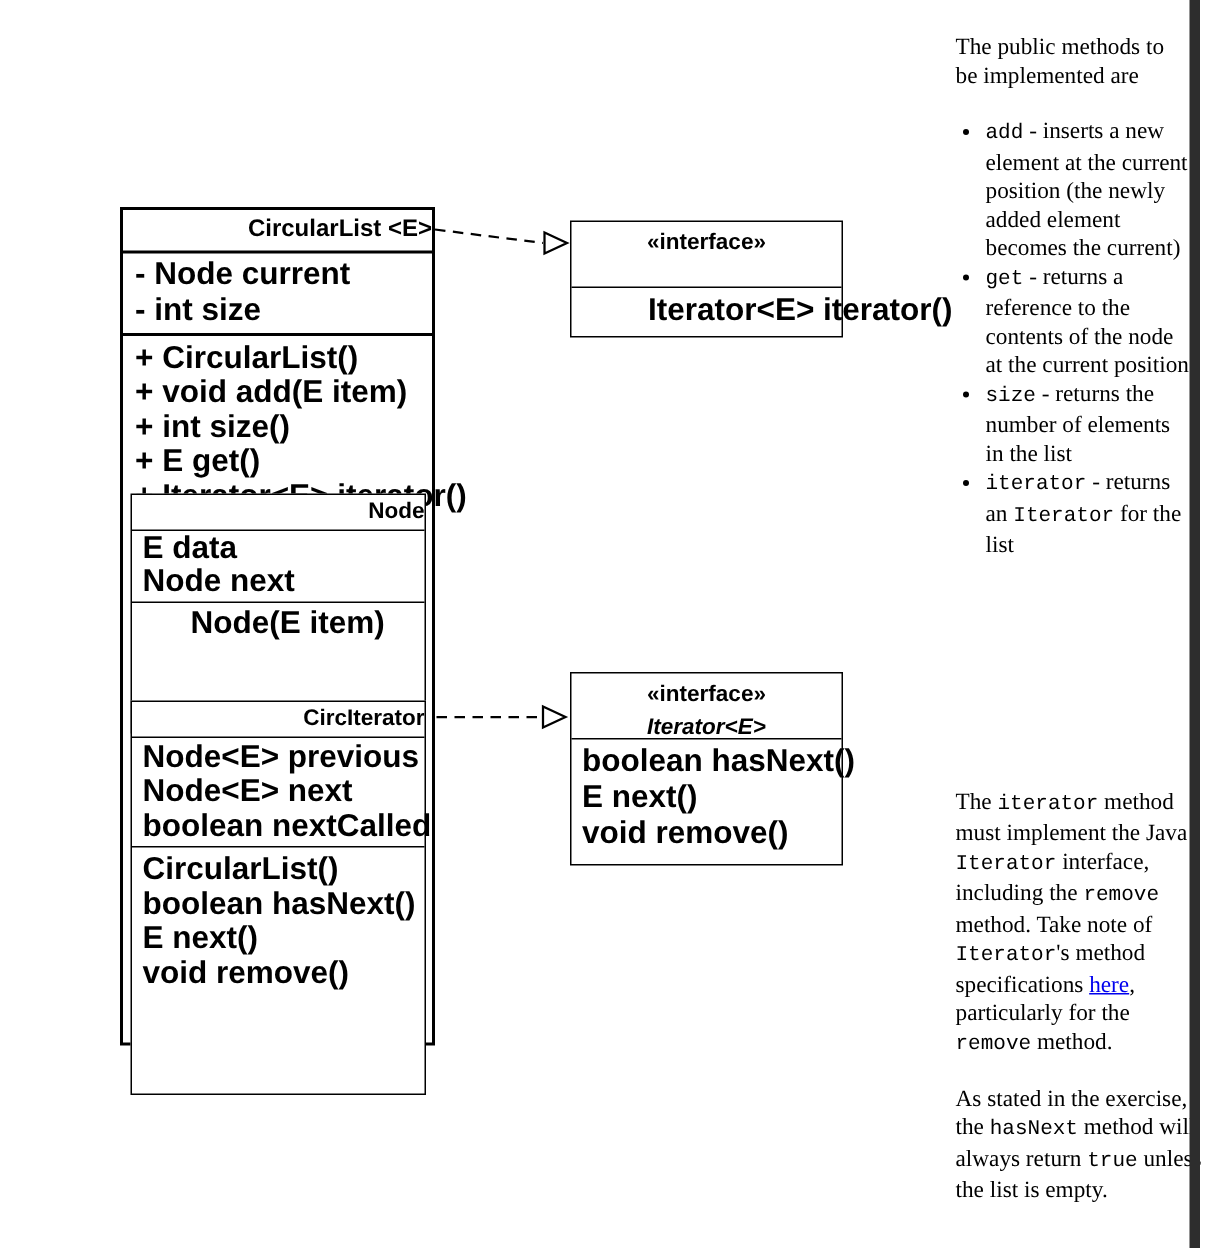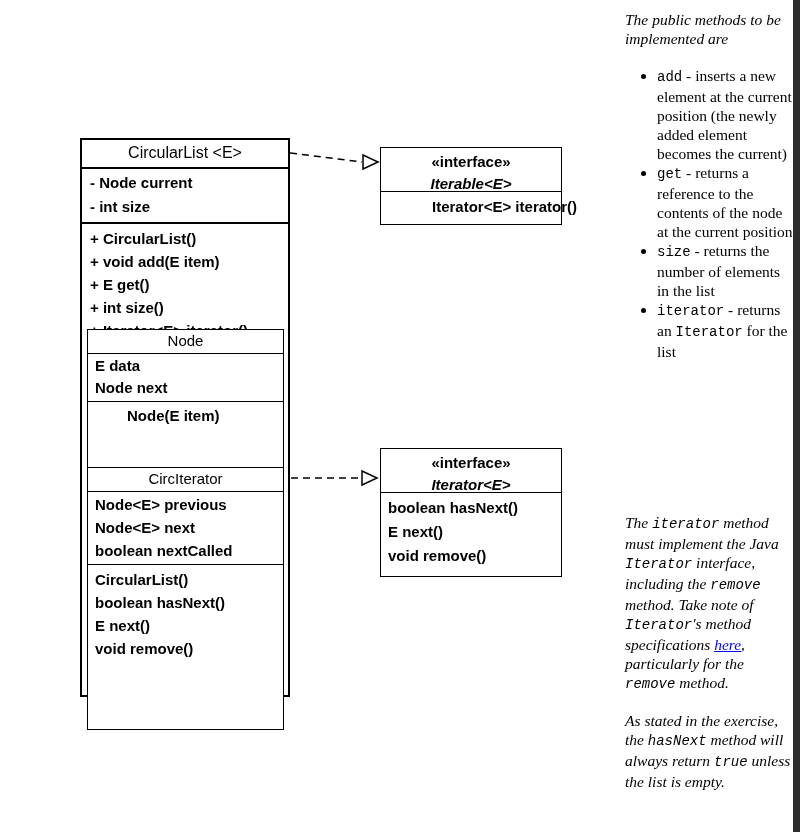--- a/index.html
+++ b/index.html
@@ -3,25 +3,25 @@
 <meta charset="utf-8">
 <style>
   html,body { margin:0; padding:0; background:#fff; }
   .page {
     position:relative; width:805px; height:832px; background:#ffffff;
     overflow:hidden; font-family:"Liberation Sans", sans-serif; color:#000;
   }
   
   .uml { position:absolute; background:#fff; border:2px solid #000; box-sizing:border-box; }
   .uml-title {
-    font-weight:normal; font-size:16px; text-align:center;
+    font-weight:bold; font-size:16px; text-align:right;
     border-bottom:2px solid #000; line-height:26px; height:27px;
   }
   .uml-fields, .uml-methods {
-    font-weight:bold; font-size:15px; text-align:left;
+    font-weight:bold; font-size:21px; text-align:left;
   }
   .uml-fields { border-bottom:2px solid #000; }
   .uml-line { white-space:nowrap; }
 
   
   .box-circularlist { left:80px; top:138px; width:210px; height:559px; }
   .box-circularlist .uml-fields  { padding:2px 0 3px 8px; line-height:24px; }
   .box-circularlist .uml-methods { padding:3px 0 0 8px; line-height:23px; }
 
   
@@ -51,21 +51,21 @@
   .box-iterator .uml-methods { padding:3px 0 0 7px; line-height:24px; }
 
   
   .arrows { position:absolute; left:0; top:0; width:805px; height:832px; pointer-events:none; }
 
   
   .sidebar {
     position:absolute; left:625px; top:0; width:170px; height:832px;
     font-family:"Liberation Serif", serif; font-size:15.5px; line-height:19px; color:#000;
   }
-  .sidebar p { margin:0;font-style:italic; }
+  .sidebar p { margin:12px; }
   .sb-block-top { position:absolute; top:10px; left:0; width:170px; }
   .sb-bullets { margin:18px 0 0 0; padding:0 0 0 32px; list-style:disc outside; }
   .sb-bullets li { margin:0; padding:0; }
   .sb-p2 { position:absolute; top:513px; left:0; width:170px; }
   .sb-p3 { position:absolute; top:711px; left:0; width:170px; }
   .code { font-family:"Liberation Mono", monospace; font-size:14px; }
   a.here-link { text-decoration:underline;text-align:center; }
 
   
   .frame-bar { position:absolute; top:0; left:793px; width:7px; height:832px; }
@@ -88,22 +88,22 @@
 
   <div class="uml box-circularlist">
     <div class="uml-title">CircularList &lt;E&gt;</div>
     <div class="uml-fields">
         <div class="uml-line">- Node current</div>
         <div class="uml-line">- int size</div>
       </div>
     <div class="uml-methods">
         <div class="uml-line">+ CircularList()</div>
         <div class="uml-line">+ void add(E item)</div>
+        <div class="uml-line">+ int size()</div>
         <div class="uml-line">+ E get()</div>
-        <div class="uml-line">+ int size()</div>
         <div class="uml-line">+ Iterator&lt;E&gt; iterator()</div>
       </div>
   </div>
 
   <div class="uml nested box-node">
     <div class="uml-title">Node</div>
     <div class="uml-fields">
         <div class="uml-line">E data</div>
         <div class="uml-line">Node next</div>
       </div>
@@ -123,21 +123,20 @@
         <div class="uml-line">CircularList()</div>
         <div class="uml-line">boolean hasNext()</div>
         <div class="uml-line">E next()</div>
         <div class="uml-line">void remove()</div>
       </div>
   </div>
 
   <div class="uml iface box-iterable">
     <div class="iface-header">
       <div>«interface»</div>
-      <div class="iface-name">Iterable&lt;E&gt;</div>
     </div>
     <div class="uml-methods">
         <div class="uml-line">Iterator&lt;E&gt; iterator()</div>
       </div>
   </div>
 
   <div class="uml iface box-iterator">
     <div class="iface-header">
       <div>«interface»</div>
       <div class="iface-name">Iterator&lt;E&gt;</div>

